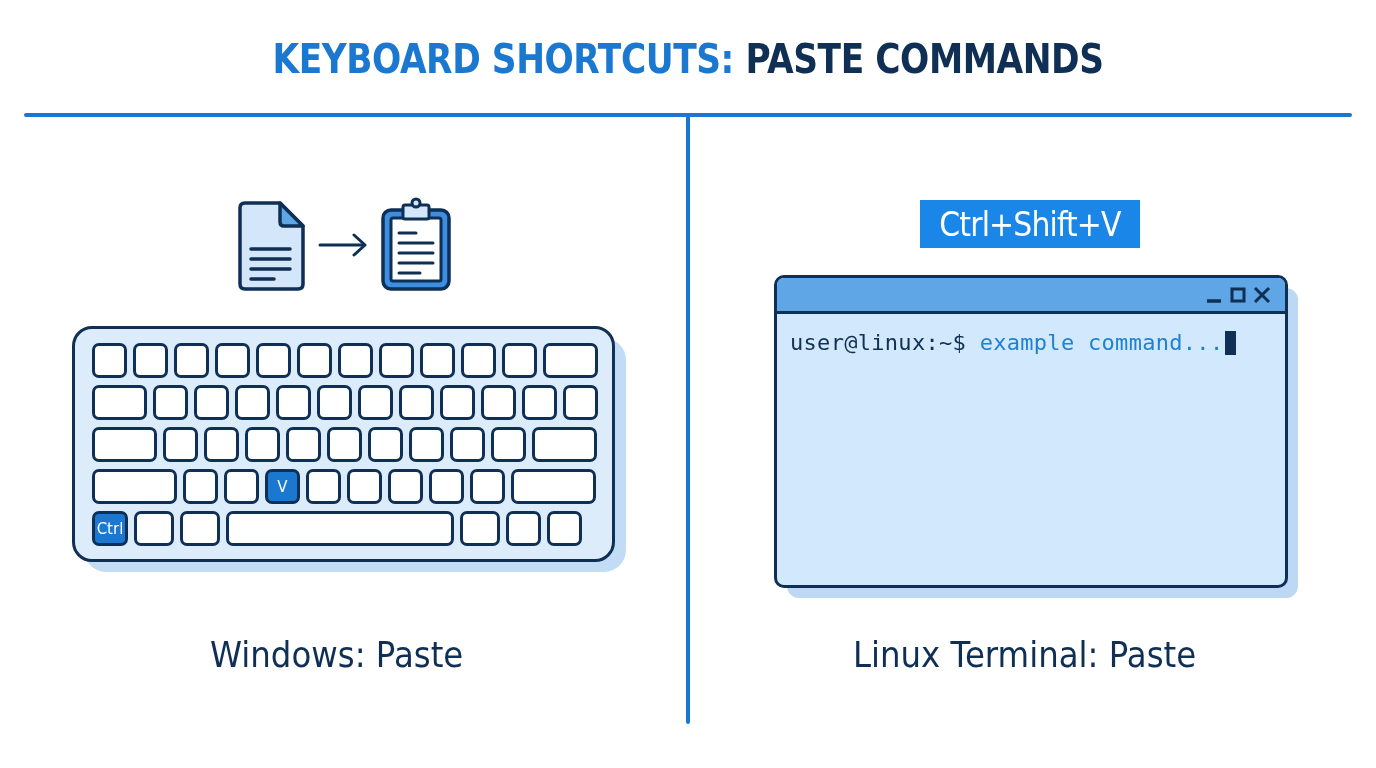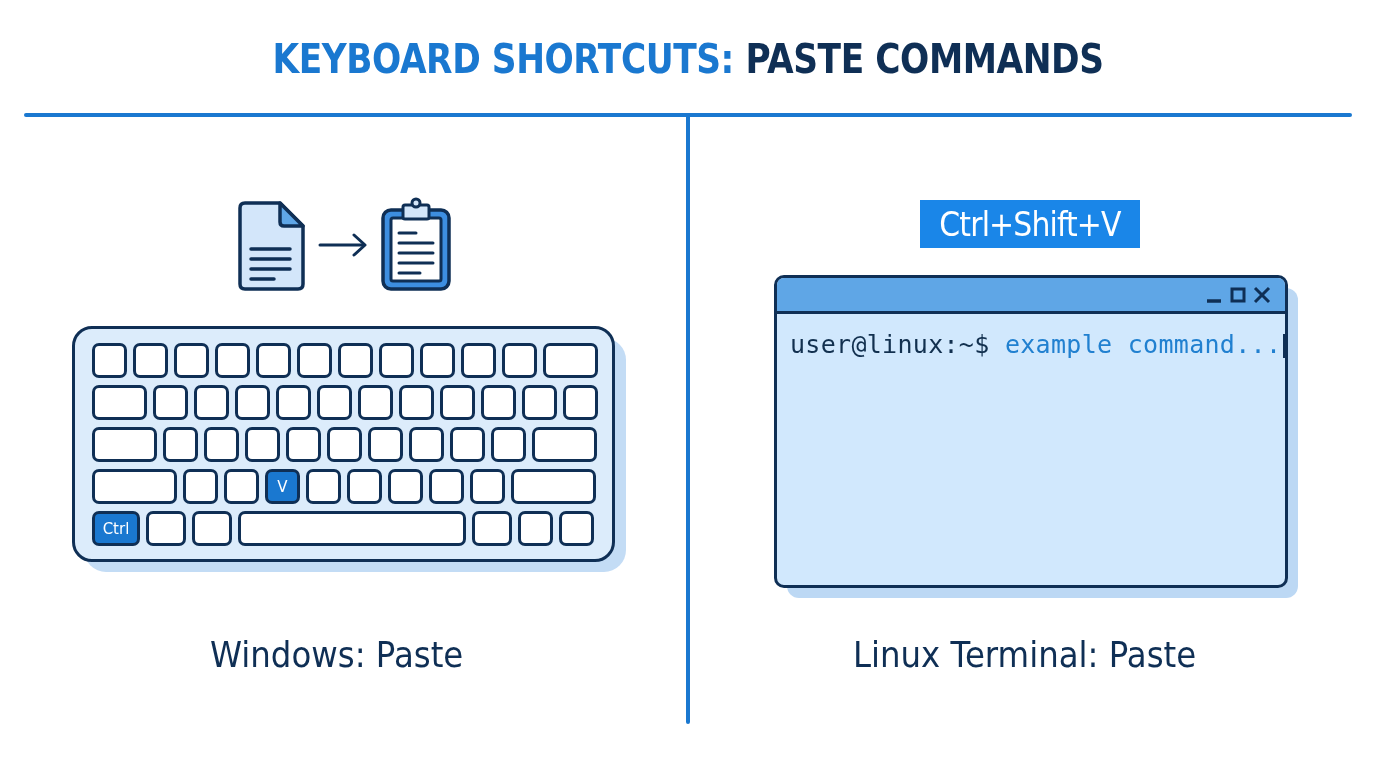--- a/index.html
+++ b/index.html
@@ -62,21 +62,21 @@
   .term-titlebar {
     position: absolute; left: 0; top: 0; right: 0; height: 36px; background: #5fa6e6;
     border-bottom: 3px solid #0f2f55;
   }
   .tb-btn { position: absolute; top: 8px; width: 18px; height: 18px; }
   .tb-min { left: 428px; }
   .tb-max { left: 452px; }
   .tb-close { left: 476px; }
   .term-line {
     position: absolute; left: 13px; top: 52px; font-family: "DejaVu Sans Mono", monospace;
-    font-size: 25px; white-space: nowrap; letter-spacing: 0.3px; text-align: center;
+    font-size: 22px; white-space: nowrap; letter-spacing: 0.3px; text-align: center;
   }
   .prompt { color: #12304f; }
   .cmd { color: #2180d0; }
   .cursor { display: inline-block; width: 11px; height: 24px; background: #0f2f55; vertical-align: -5px; margin-left: 2px; }
 </style>
 </head>
 <body>
 
 <div class="title">
   <span class="t-blue">KEYBOARD SHORTCUTS:</span><span class="t-dark"> PASTE COMMANDS</span>
@@ -161,21 +161,21 @@
         <div class="key" style="width: 35px;"></div>
         <div class="key hl" style="width: 35px;">V</div>
         <div class="key" style="width: 35px;"></div>
         <div class="key" style="width: 35px;"></div>
         <div class="key" style="width: 35px;"></div>
         <div class="key" style="width: 35px;"></div>
         <div class="key" style="width: 35px;"></div>
         <div class="key" style="width: 85px;"></div>
       </div>
       <div class="kb-row" style="top: 182px;">
-        <div class="key hl" style="width: 48px;">Ctrl</div>
+        <div class="key hl" style="width: 36px;">Ctrl</div>
         <div class="key" style="width: 40px;"></div>
         <div class="key" style="width: 40px;"></div>
         <div class="key" style="width: 228px;"></div>
         <div class="key" style="width: 40px;"></div>
         <div class="key" style="width: 35px;"></div>
         <div class="key" style="width: 35px;"></div>
       </div>
     </div>
 
   <div class="caption cap-left">Windows: Paste</div>

